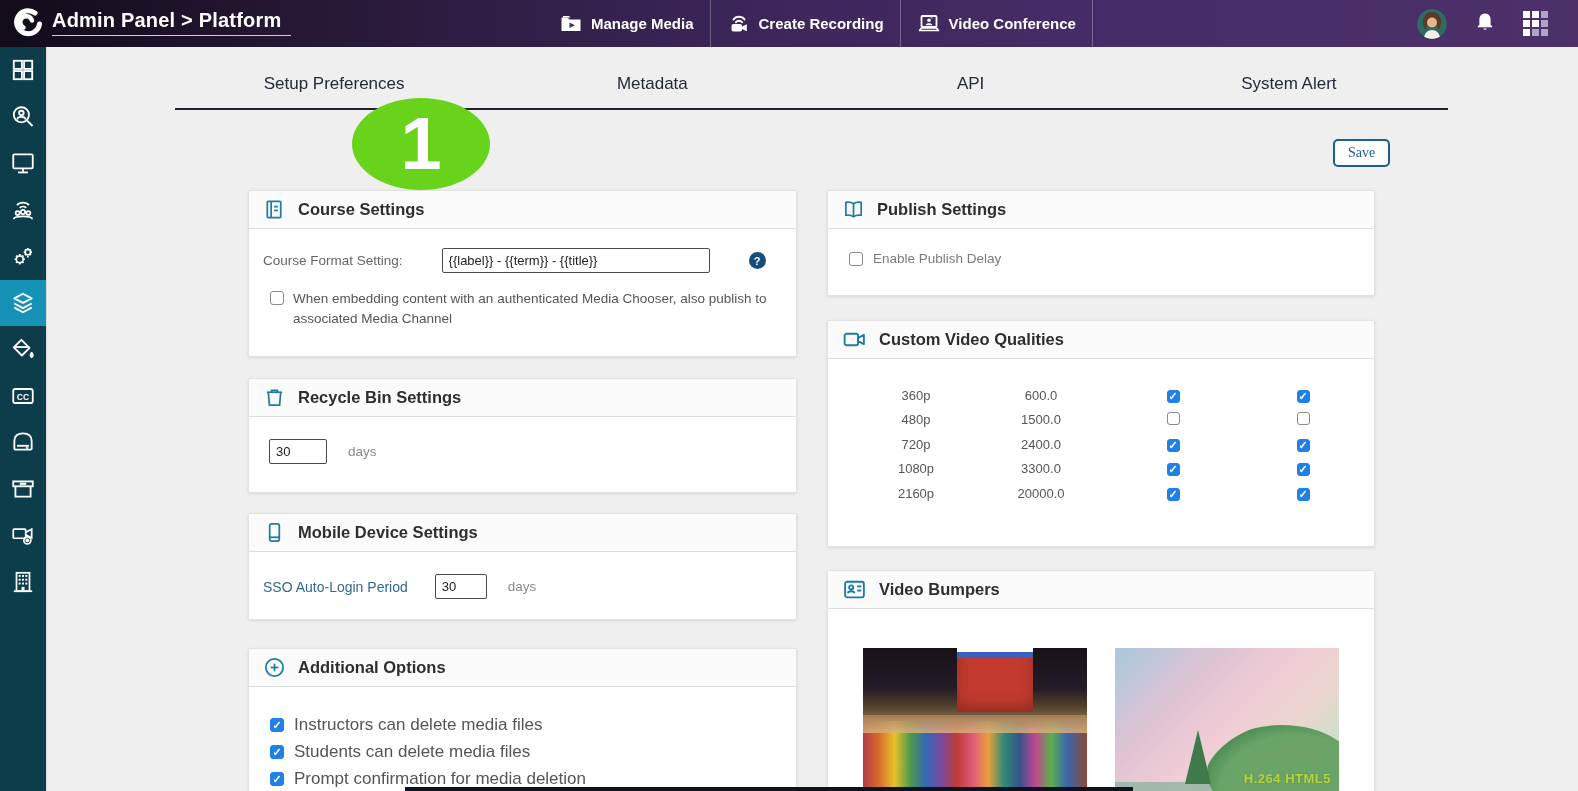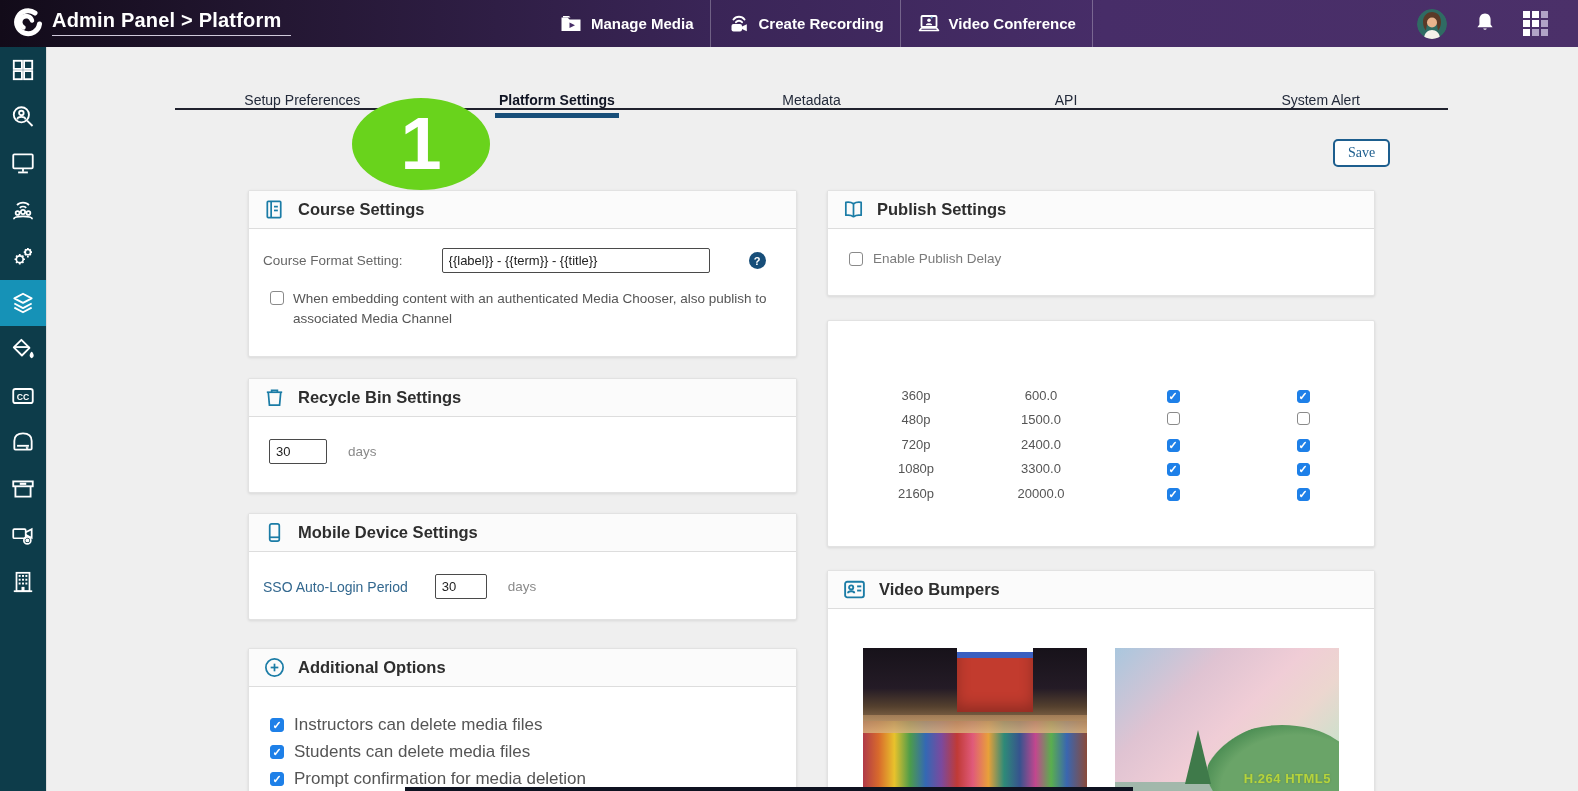--- a/index.html
+++ b/index.html
@@ -27,21 +27,21 @@
   
   .sidebar { position:absolute; left:0; top:47px; width:47px; height:744px; background:#0d3c4a;
     display:flex; flex-direction:column; z-index:20; border-right:1px solid #dcdcdc; }
   .side-item { height:46.5px; display:flex; align-items:center; justify-content:center; cursor:pointer; }
   .side-item.active { background:#1692b7; }
   .side-item svg { display:block; }
 
   
   .tabbar { position:absolute; left:175px; top:74px; width:1273px; height:36px; display:flex;
     border-bottom:2px solid #20222e; z-index:5; }
-  .tab { flex:1; display:flex; align-items:flex-end; justify-content:center; font-size:14px;
+  .tab { flex:1; display:flex; align-items:flex-start; justify-content:center; font-size:17px;
     color:#232a3a; cursor:pointer; }
   .tab-label { position:relative; padding:0 2px; }
   .tab.active { font-weight:bold; color:#101423; }
   .tab.active .tab-label::after { content:""; position:absolute; left:-2px; right:-2px; bottom:-10px;
     height:5px; background:#174e79; }
 
   
   .badge-1 { position:absolute; left:352px; top:98px; width:138px; height:92px; border-radius:50%;
     background:#69d31c; color:#fff; font-size:74px; font-weight:bold; display:flex; align-items:center;
     justify-content:center; z-index:40; line-height:1; }
@@ -297,23 +297,20 @@
         <rect x="10.6" y="16.5" width="2.8" height="4"></rect>
       </g>
     </svg>
   </div>
 </div>
 
 <div class="tabbar">
   <div class="tab">
       <span class="tab-label">Setup Preferences</span>
     </div>
-  <div class="tab active">
-      <span class="tab-label">Platform Settings</span>
-    </div>
   <div class="tab">
       <span class="tab-label">Metadata</span>
     </div>
   <div class="tab">
       <span class="tab-label">API</span>
     </div>
   <div class="tab">
       <span class="tab-label">System Alert</span>
     </div>
 </div>
@@ -414,20 +411,29 @@
     </span>
     <span class="card-title">Publish Settings</span>
   </div>
   <div class="publish-row">
     <span class="cbx"></span>
     <span class="publish-label">Enable Publish Delay</span>
   </div>
 </div>
 
 <div class="card c-quality">
+  <div class="card-head">
+    <span class="hicon">
+      <svg width="25" height="25" viewBox="0 0 24 24" stroke="currentColor" fill="none" stroke-width="1.8" stroke-linejoin="round">
+        <rect x="2.5" y="6.5" width="13" height="11" rx="2"></rect>
+          <path d="M15.5,10.5 l5.5,-3 v9 l-5.5,-3 Z"></path>
+      </svg>
+    </span>
+    <span class="card-title">Custom Video Qualities</span>
+  </div>
   <div class="qtable">
     <div class="qrow">
       <div>360p</div>
         <div>600.0</div>
       <div><span class="cbx checked"></span></div>
       <div><span class="cbx checked"></span></div>
     </div>
     <div class="qrow">
       <div>480p</div>
         <div>1500.0</div>

